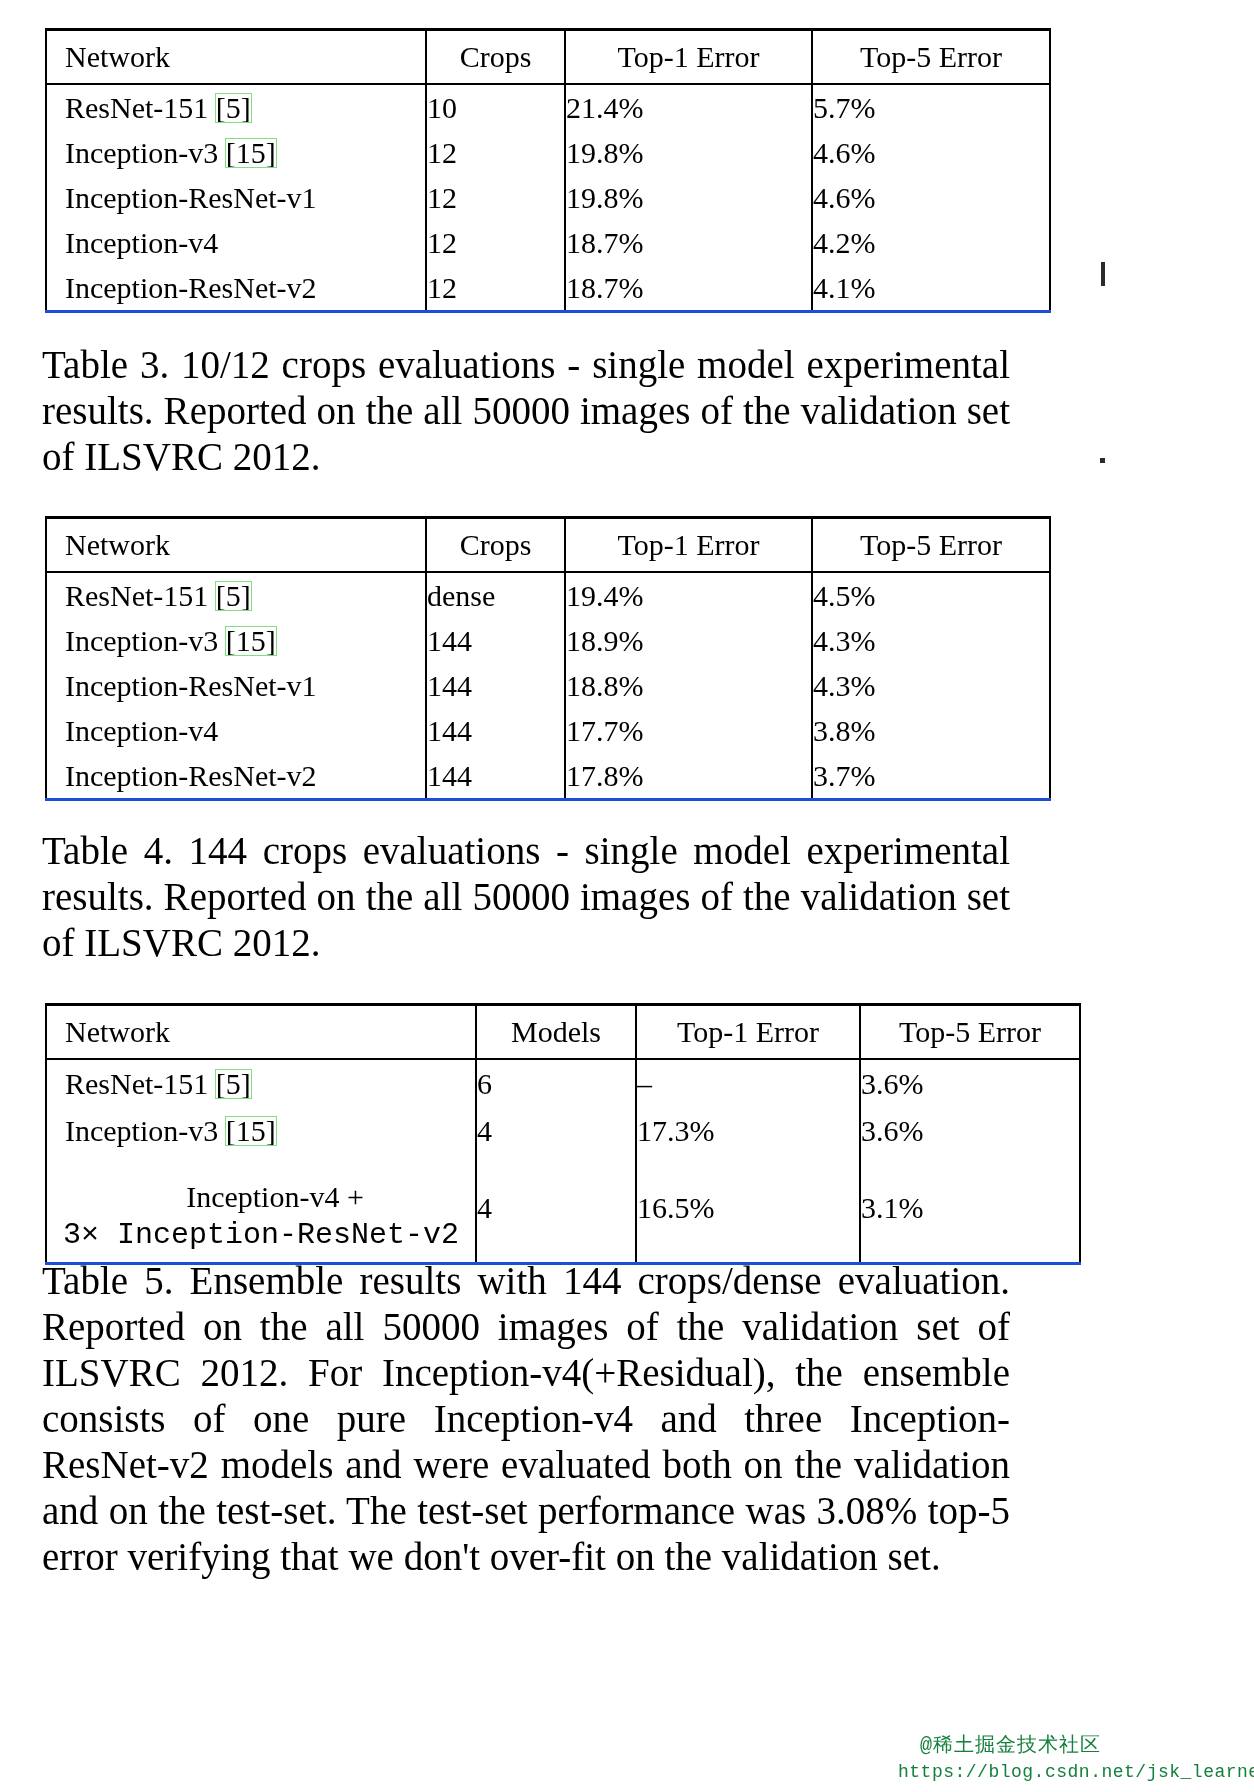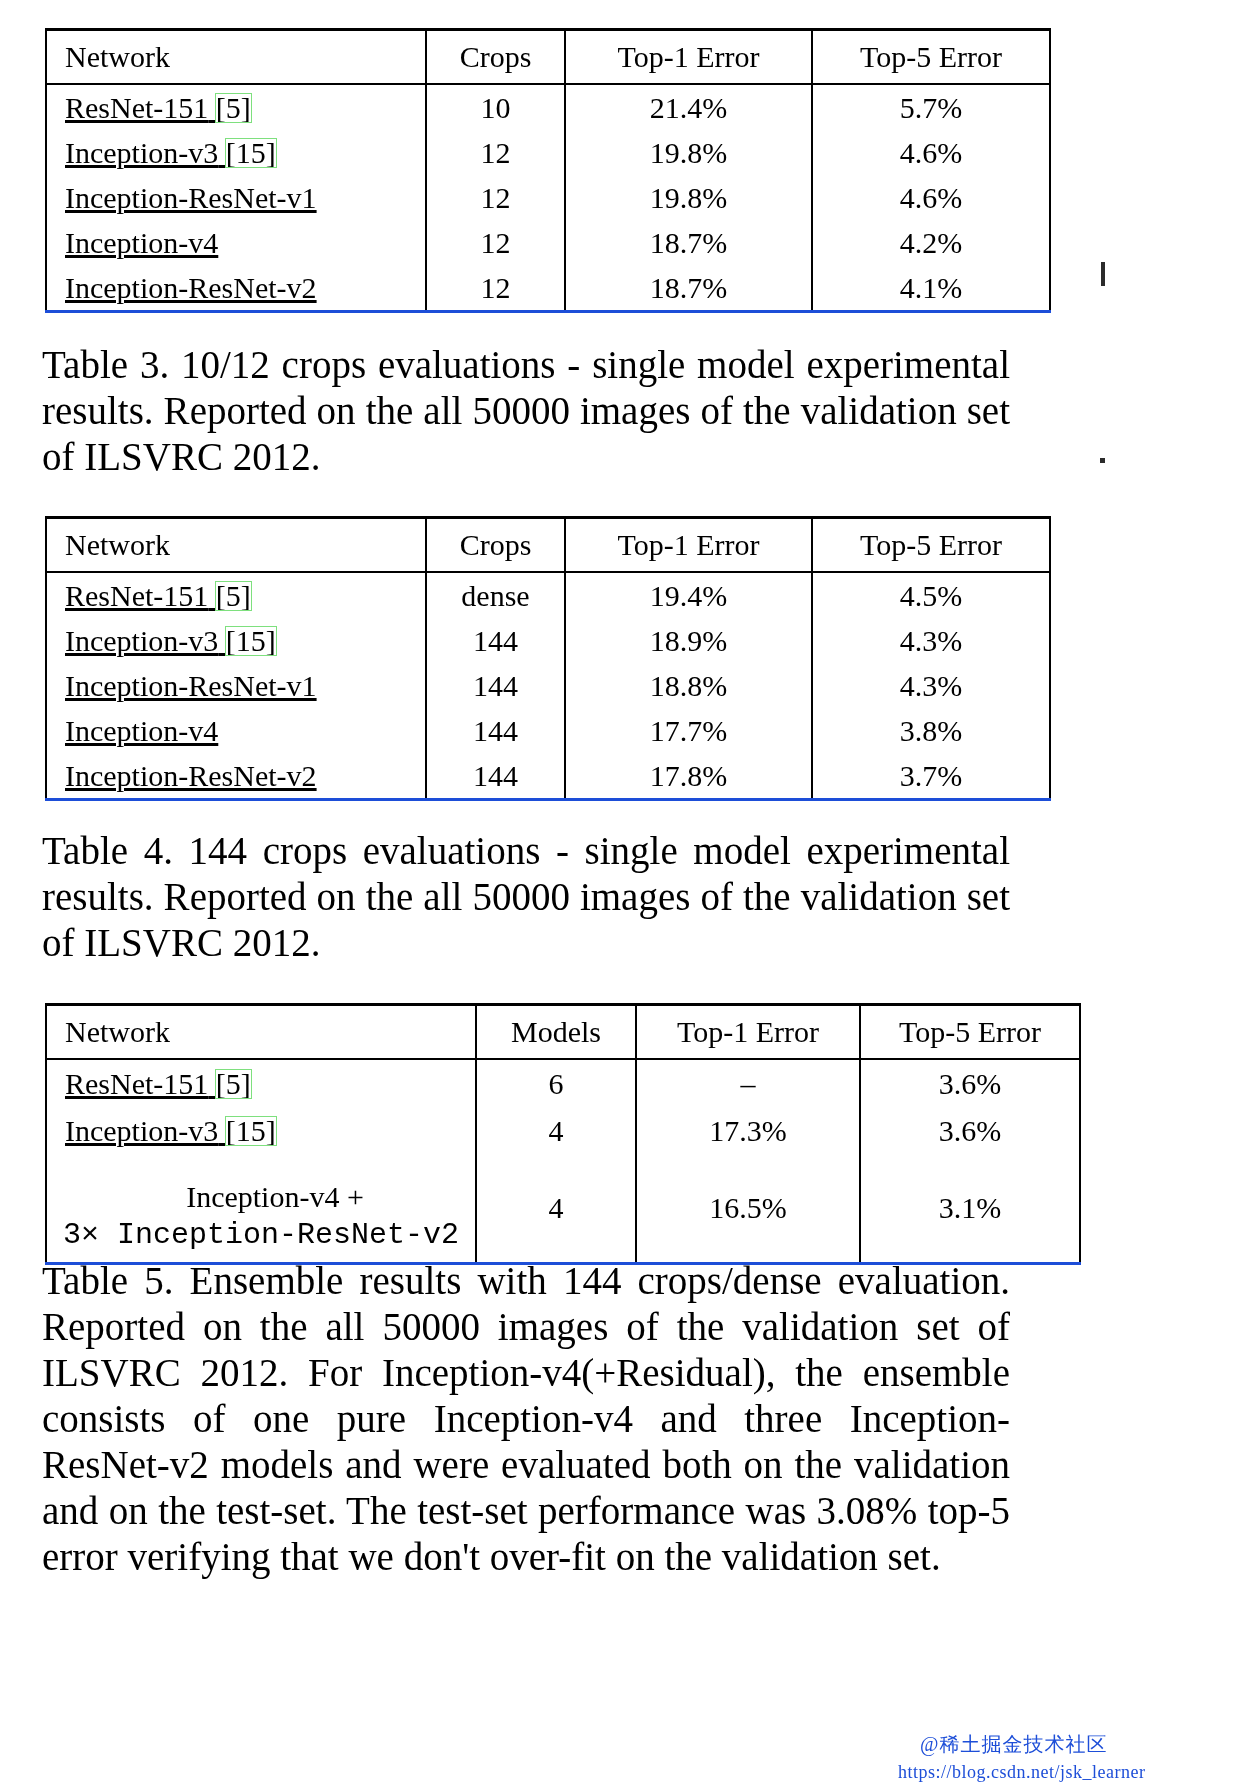--- a/index.html
+++ b/index.html
@@ -55,22 +55,22 @@
   .col-net   { width: 360px; }
   .col-crops { width: 137px; }
   .col-t1    { width: 245px; }
   .col-t5    { width: 236px; }
 
   .h-net   { text-align: left; padding-left: 18px !important; font-weight: bold; }
   .h-crops { text-align: center; font-weight: normal; }
   .h-t1    { text-align: center; font-weight: bold; }
   .h-t5    { text-align: center; font-weight: bold; }
 
-  .c-net   { text-align: left; padding-left: 18px !important; text-decoration: underline; }
-  .c-num   { text-align: center; }
+  .c-net   { text-align: left; padding-left: 18px !important; }
+  .c-num   { }
 
   
   .cite {
     position: relative;
     display: inline-block;
   }
   .cite .boxed {
     outline: 1px solid #7ee07e;
     outline-offset: 0px;
     display: inline-block;
@@ -100,22 +100,22 @@
     line-height: 1.28;
     padding: 2px 10px !important;
     height: 104px;
   }
   .t5 .cell-two-line .ln1 { display: block; padding-left: 28px; margin-top: 16px; }
   .t5 .cell-two-line .ln2 { display: block; font-family: Liberation Mono, monospace; }
 
   
   .watermark {
     position: absolute;
-    color: #1d4ed8;
-    font-family: Liberation Serif, serif;
+    color: #15803d;
+    font-family: Liberation Mono, monospace;
     white-space: nowrap;
   }
   .wm-cn { font-size: 20px; letter-spacing: 1px; }
   .wm-url { font-size: 18px; letter-spacing: 0.5px; }
 
   
   .edge-mark {
     position: absolute;
     background: #2b2b2b;
   }

